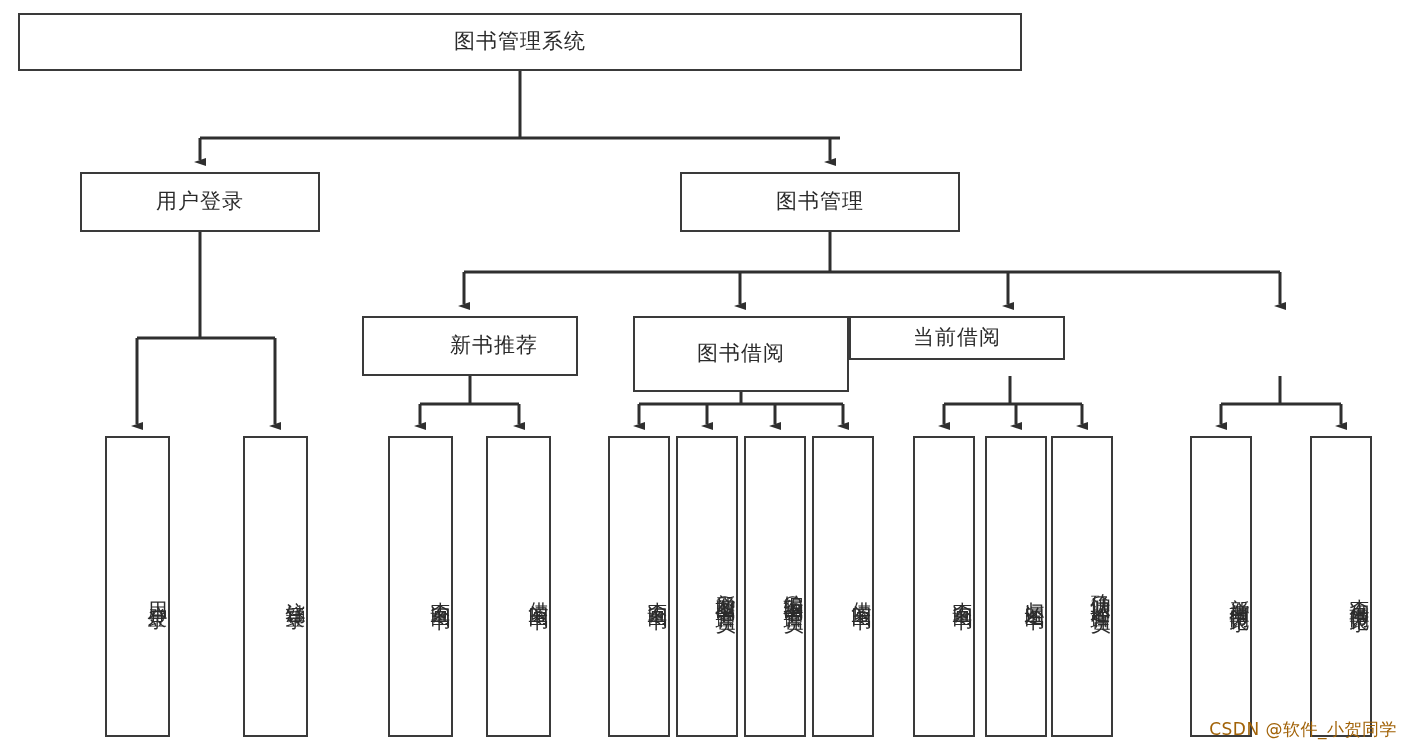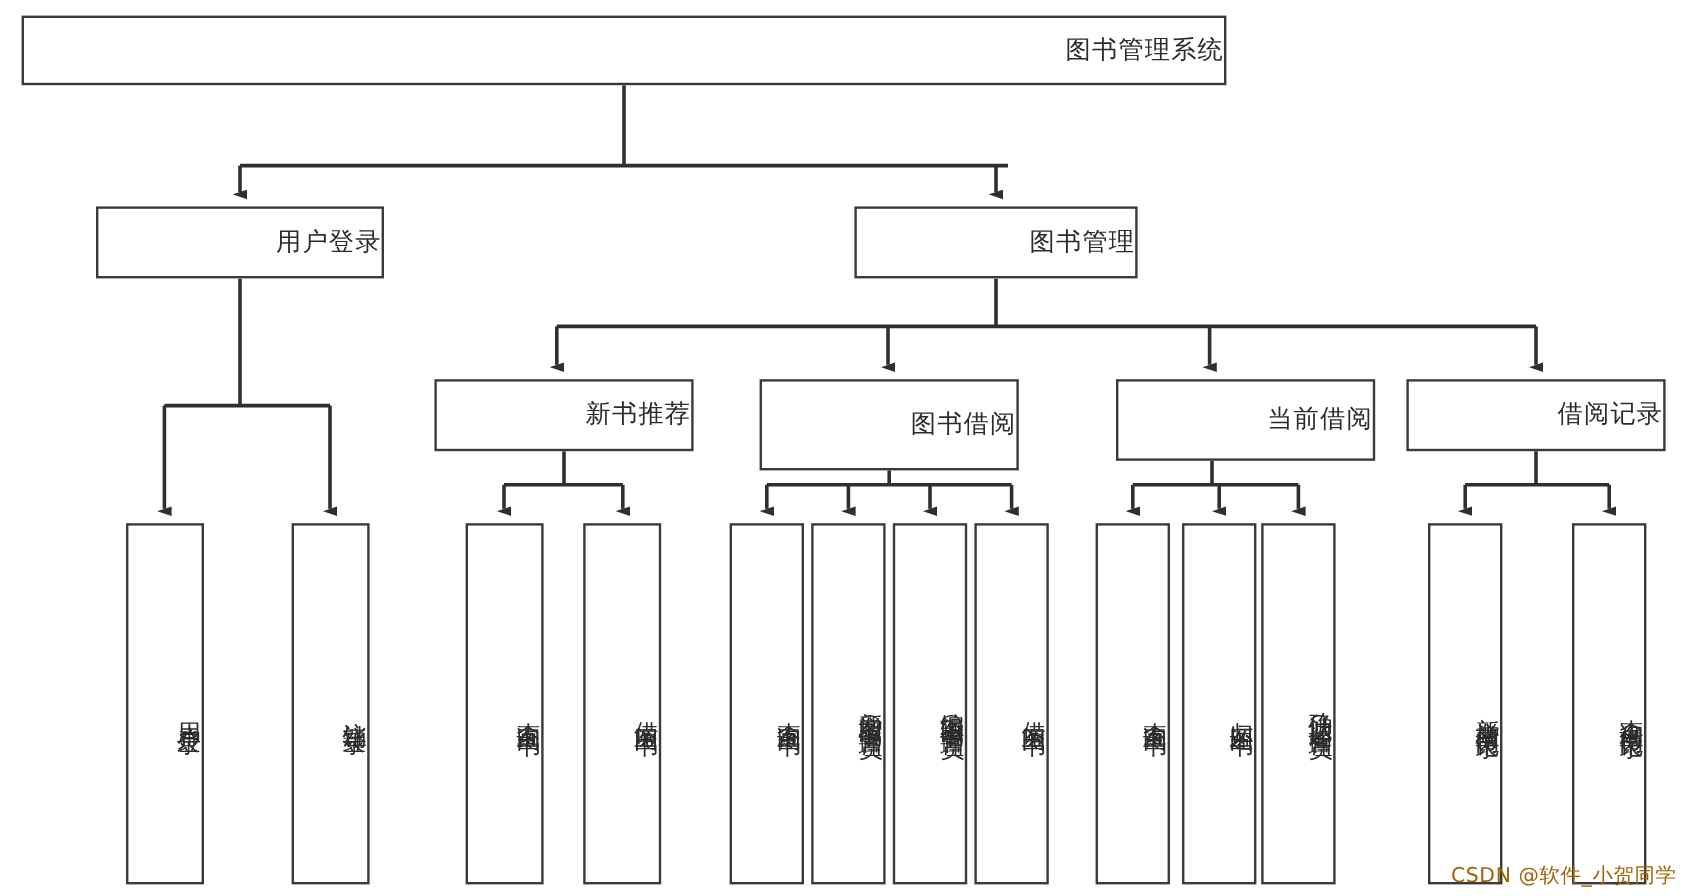--- a/index.html
+++ b/index.html
@@ -25,21 +25,21 @@
     height: 747px;
     pointer-events: none;
   }
   .node {
     position: absolute;
     box-sizing: border-box;
     background: #ffffff;
     border: 2px solid #3a3a3a;
     display: flex;
     align-items: center;
-    justify-content: flex-end;
+    justify-content: center;
     color: #2b2b2b;
   }
   .node-h {
     font-size: 21px;
     letter-spacing: 1px;
     line-height: 1.2;
     white-space: nowrap;
   }
   .node-v {
     font-size: 20px;
@@ -122,35 +122,32 @@
     </g>
   </svg>
 
   <div class="node node-h" style="left:18px; top:13px; width:1004px; height:58px;">
     <span>图书管理系统</span>
   </div>
 
   <div class="node node-h" style="left:80px; top:172px; width:240px; height:60px;">
     <span>用户登录</span>
   </div>
-  <div class="node node-h" style="left:712px; top:172px; width:236px; height:60px;">
+  <div class="node node-h" style="left:680px; top:172px; width:280px; height:60px;">
     <span>图书管理</span>
   </div>
 
   <div class="node node-h" style="left:362px; top:316px; width:216px; height:60px;padding-left:48px;">
     <span>新书推荐</span>
   </div>
   <div class="node node-h" style="left:633px; top:316px; width:216px; height:76px;">
     <span>图书借阅</span>
   </div>
-  <div class="node node-h" style="left:930px; top:316px; width:216px; height:68px;">
+  <div class="node node-h" style="left:849px; top:316px; width:216px; height:44px;">
     <span>当前借阅</span>
-  </div>
-  <div class="node node-h" style="left:1172px; top:316px; width:216px; height:60px;">
-    <span>借阅记录</span>
   </div>
 
   <div class="node node-v" style="left:105px; top:436px; width:65px; height:301px;">
     <span class="vtext">用户登录</span>
   </div>
   <div class="node node-v" style="left:243px; top:436px; width:65px; height:301px;">
     <span class="vtext">注销登录</span>
   </div>
 
   <div class="node node-v" style="left:388px; top:436px; width:65px; height:301px;">

